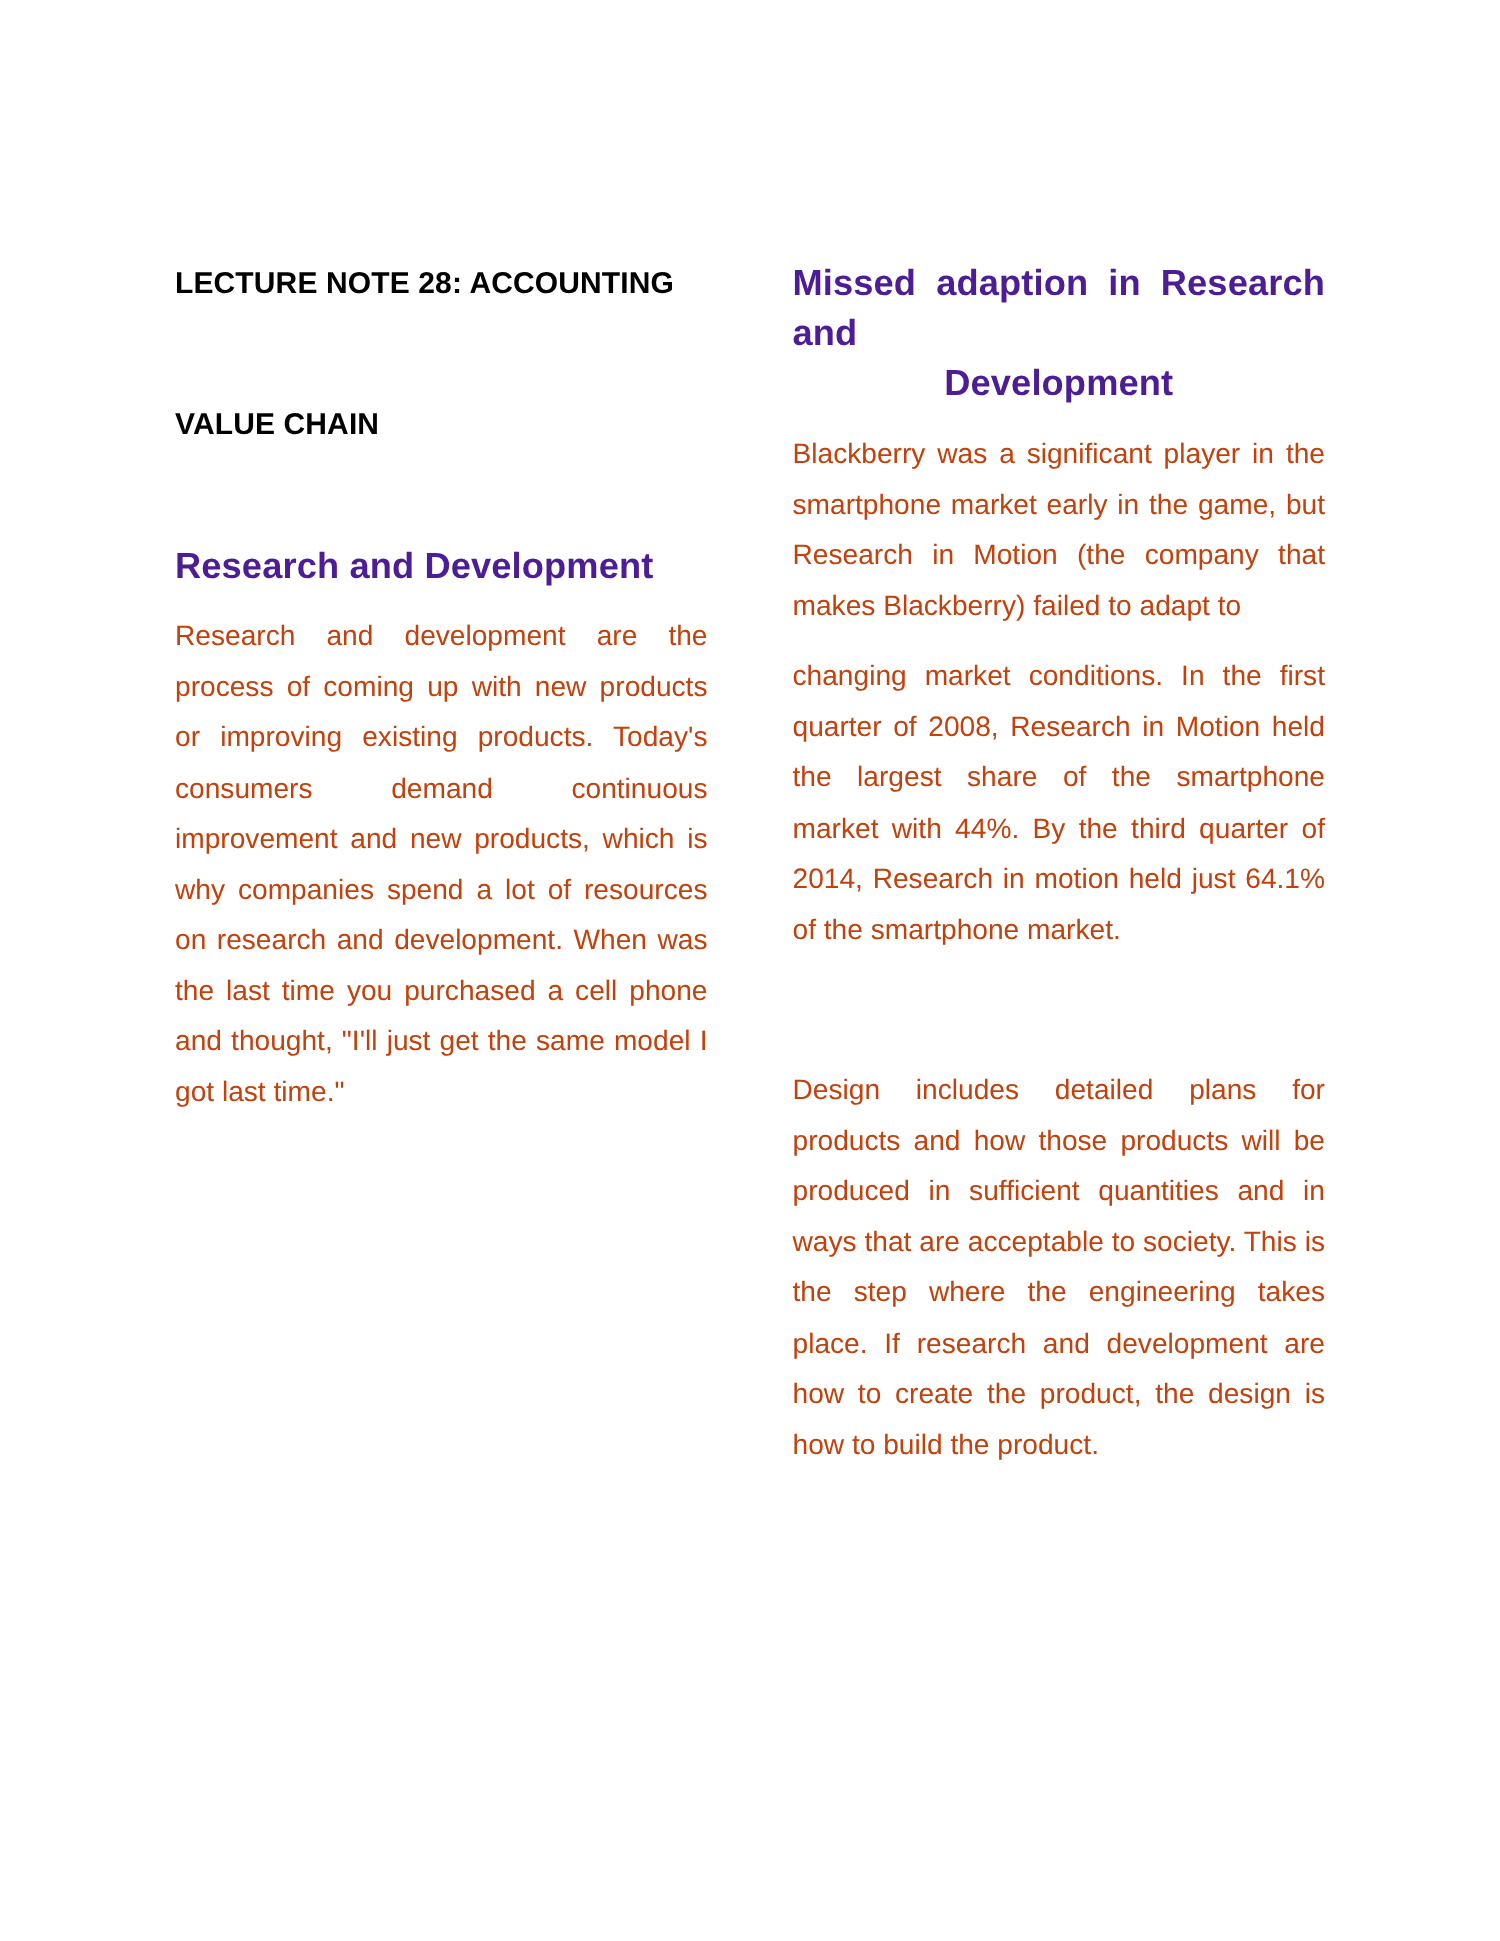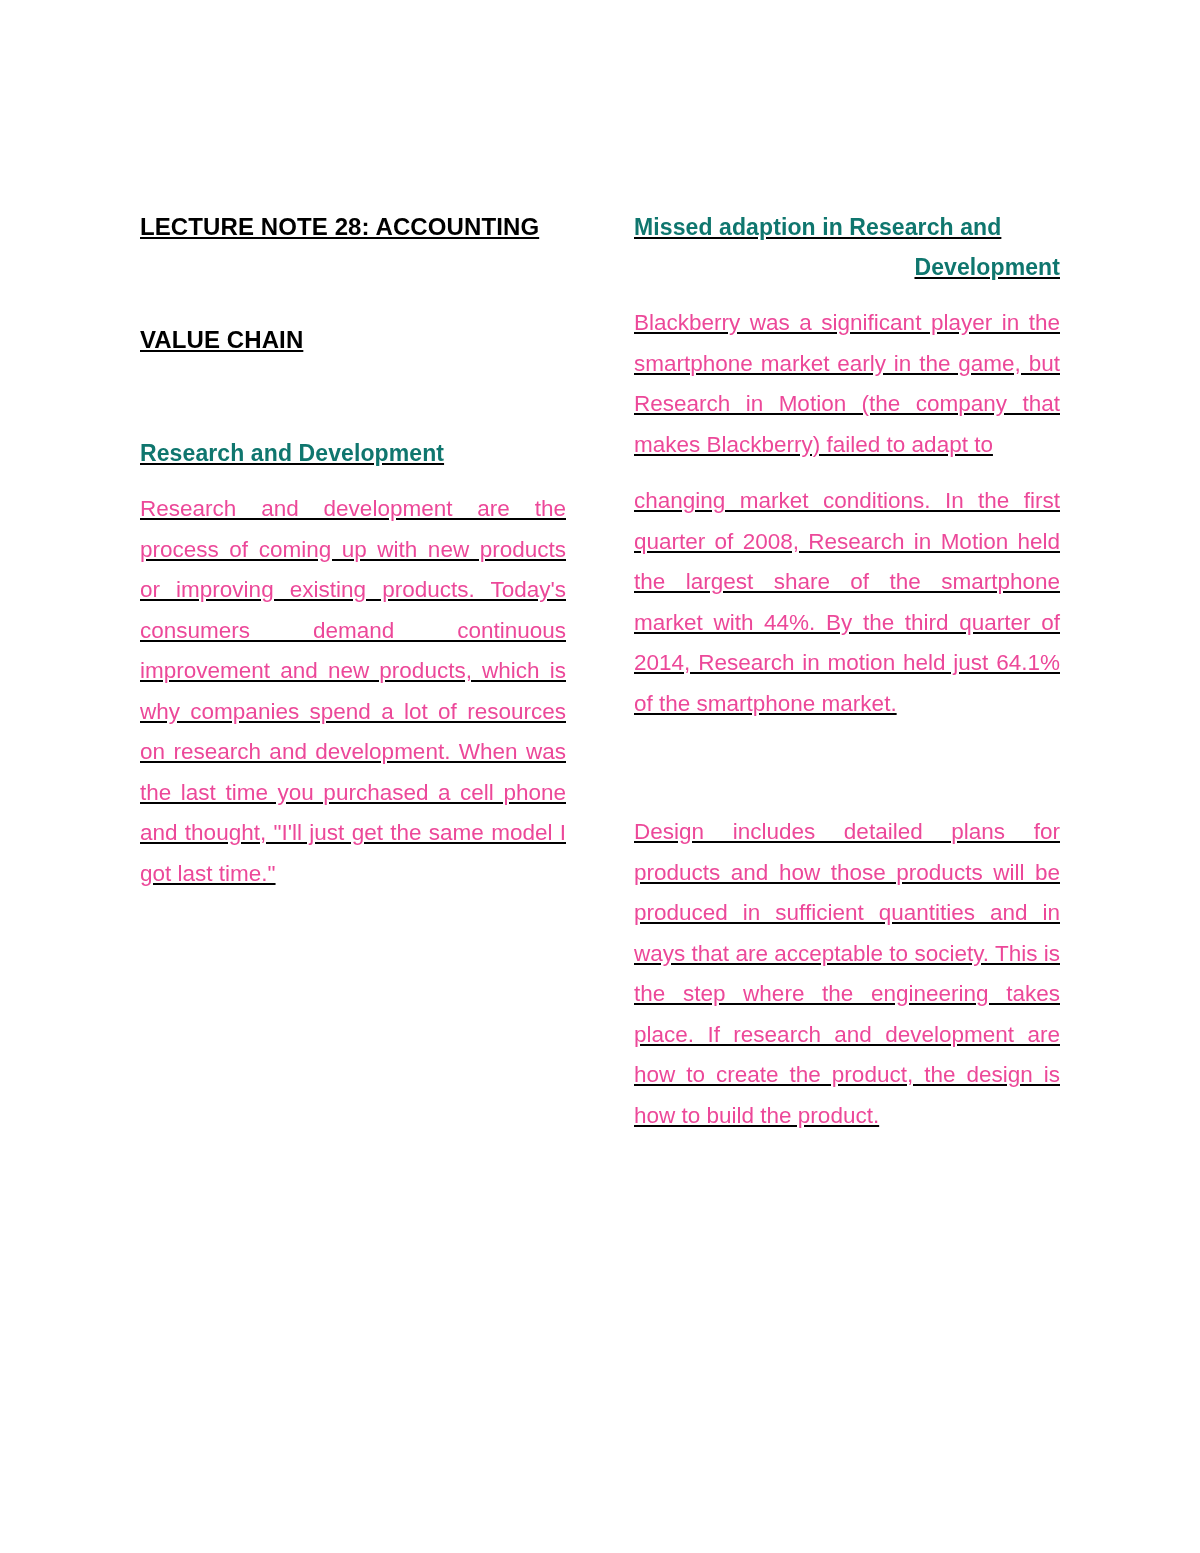--- a/index.html
+++ b/index.html
@@ -17,59 +17,58 @@
     -webkit-font-smoothing: antialiased;
   }
   .columns {
     position: absolute;
     top: 207px;
     left: 140px;
     width: 920px;
     display: flex;
     flex-direction: row;
     align-items: flex-start;
-    text-decoration: underline;
   }
   .col {
     width: 426px;
   }
   .col-left { margin-right: 68px; }
 
   
   h1.doc-title,
   h2.section-title {
     margin: 0;
     font-size: 24px;
     font-weight: bold;
     line-height: 40px;
     color: #000000;
     letter-spacing: 0.1px;
   }
   h3.sub-title {
     margin: 0;
-    font-size: 23px;
+    font-size: 29px;
     font-weight: bold;
     line-height: 40px;
-    color: #0f766e;
+    color: #4c1d95;
     letter-spacing: 0.1px;
   }
   h3.sub-title.two-line {
     text-align: justify;
   }
   h3.sub-title.two-line > span.last {
     display: block;
-    text-align: right;
+    text-align: center;
   }
 
   
   p.body {
     margin: 0;
     font-size: 22.5px;
     line-height: 40.5px;
-    color: #ec4899;
+    color: #c2410c;
     text-align: justify;
     text-align-last: left;
     font-weight: 400;
   }
 
   
   .gap-title-to-value { height: 73px; }
   .gap-value-to-rd    { height: 73px; }
   .gap-heading-to-body{ height: 16px; }
   .gap-para           { height: 16px; }

